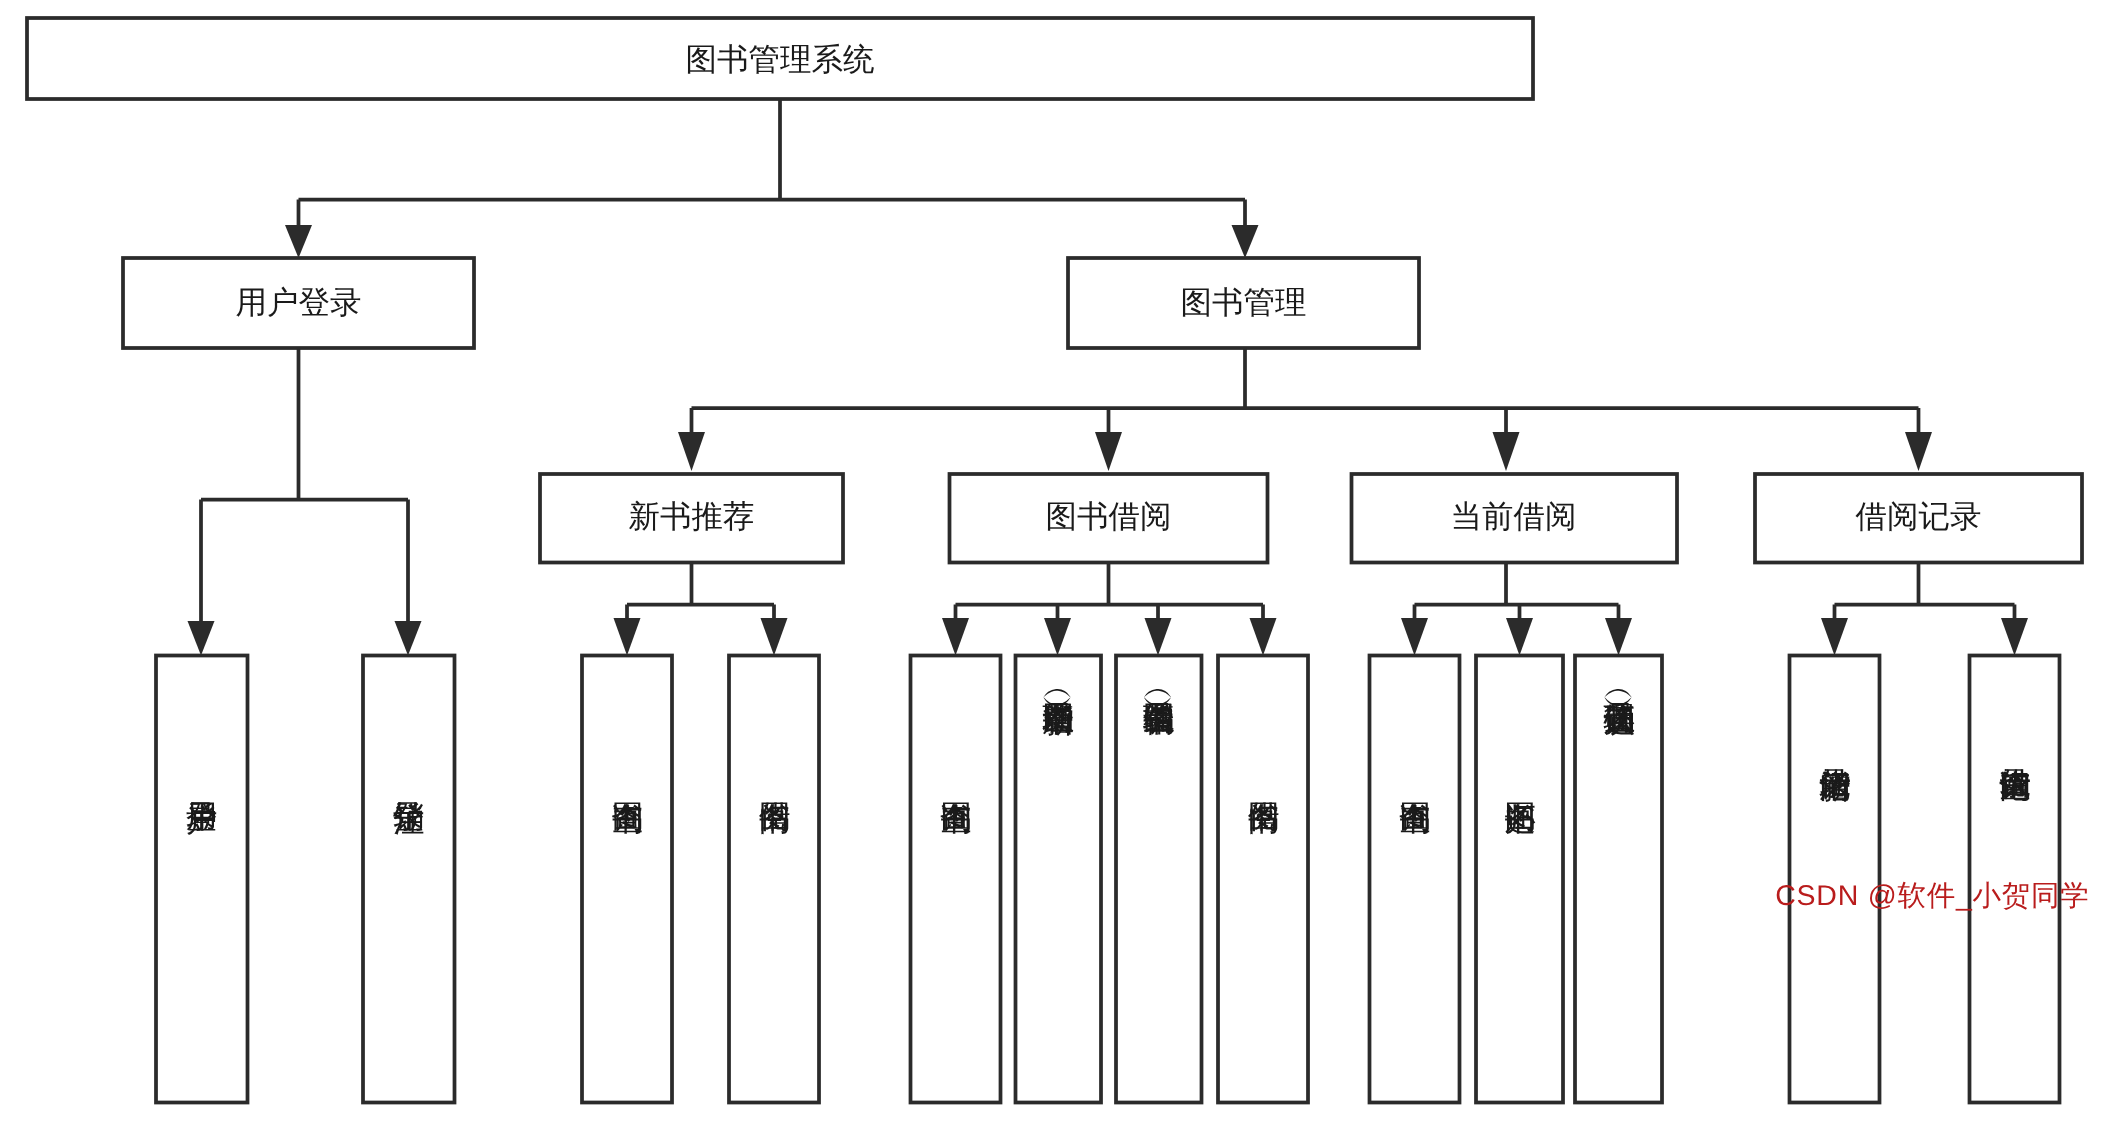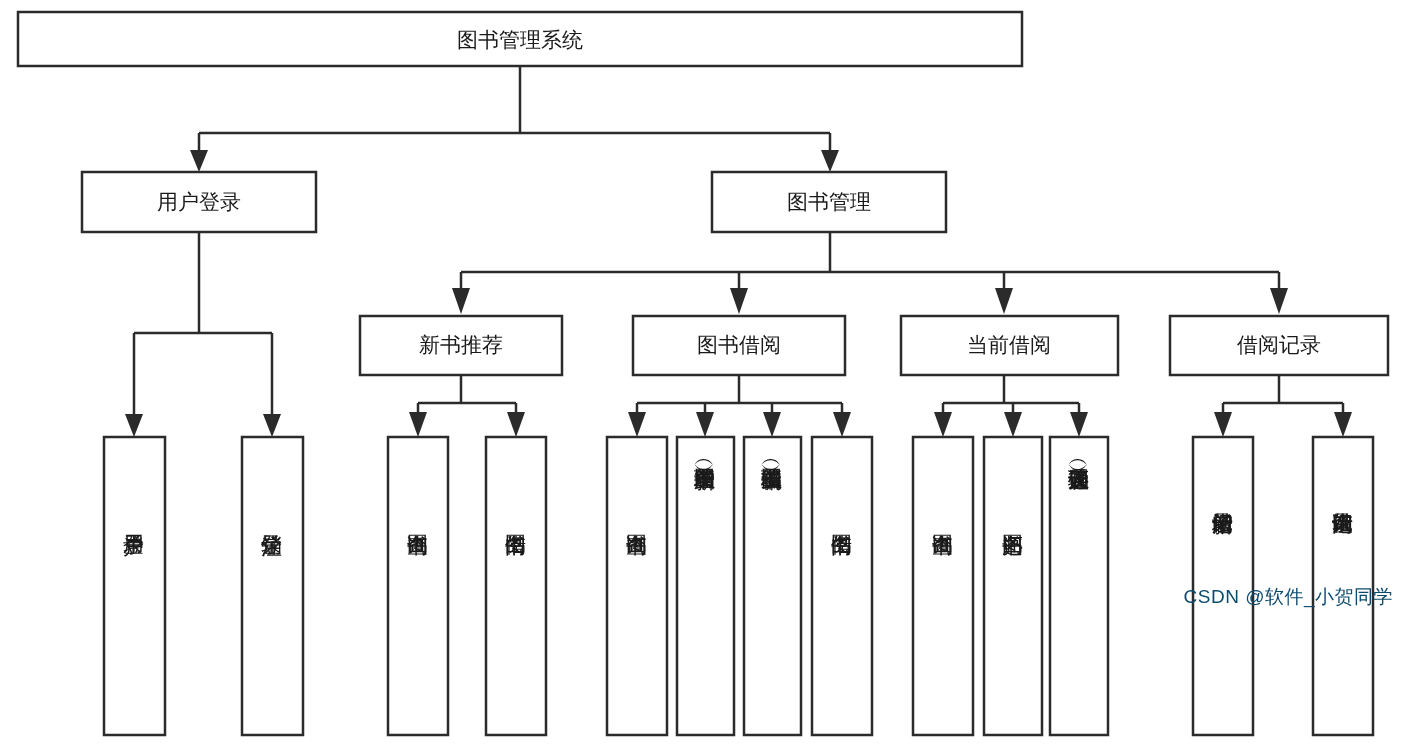--- a/index.html
+++ b/index.html
@@ -53,21 +53,21 @@
     font-size: 21px;
     fill: #1a1a1a;
     text-anchor: middle;
   }
   .watermark {
     position: absolute;
     right: 12px;
     bottom: 6px;
     font-family: "Liberation Sans", "DejaVu Sans", sans-serif;
     font-size: 19px;
-    color: #0c4a6e;
+    color: #b91c1c;
     white-space: nowrap;
     letter-spacing: 0.5px;
   }
 </style>
 </head>
 <body>
 
 <div id="diagram-root">
 
   <svg id="flow" viewBox="0 0 1405 747" xmlns="http://www.w3.org/2000/svg">

